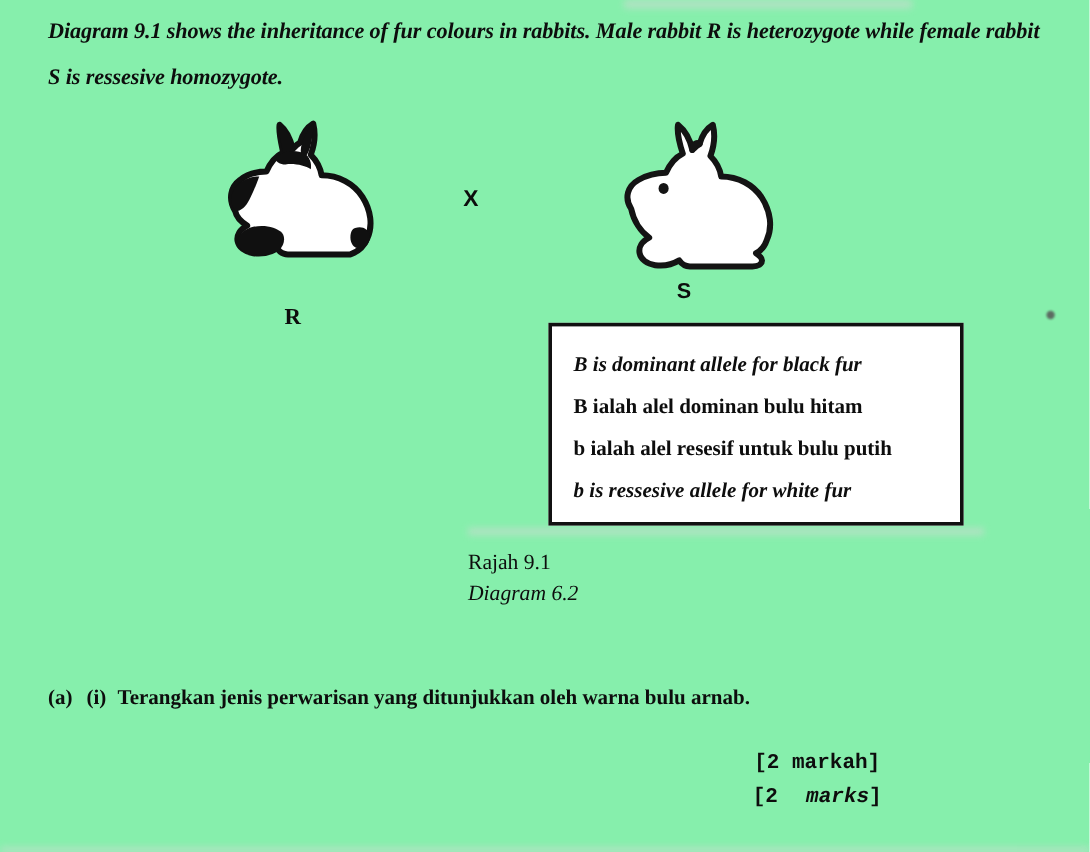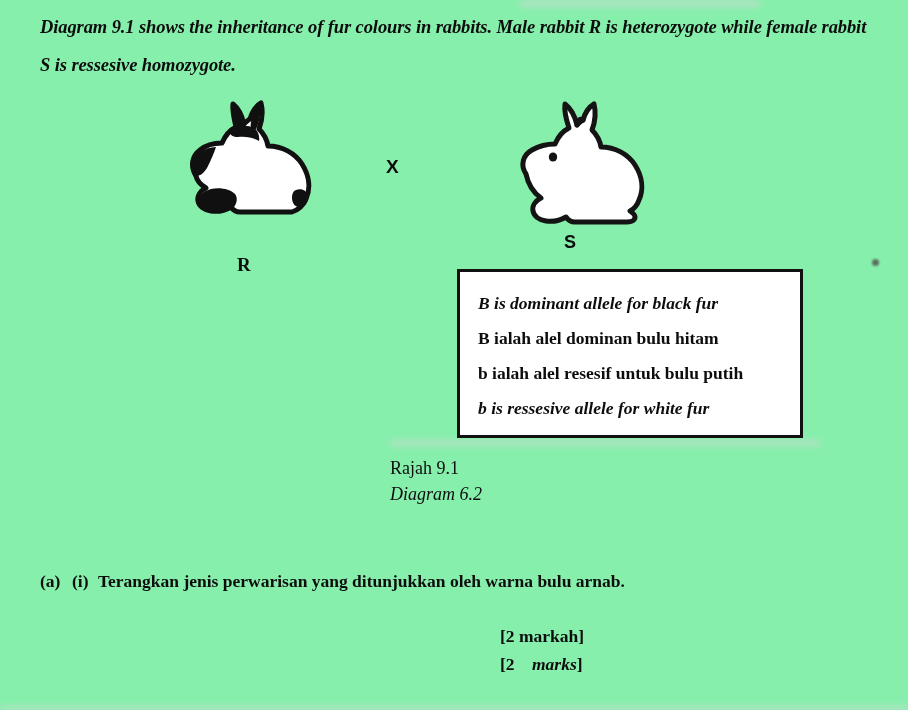--- a/index.html
+++ b/index.html
@@ -120,21 +120,22 @@
     white-space: nowrap;
   }
   .q-label-a { display: inline-block; width: 32px; }
   .q-label-i { display: inline-block; width: 26px; }
 
   
   #marks {
     left: 500px;
     top: 622px;
     width: 362px;
-    text-align: left;
+    text-align: center;
+    font-family: Liberation Mono, monospace;
   }
   .mark-line { font-size: 17.5px; font-weight: bold; line-height: 28px; }
   .mark-line .ital { font-style: italic; margin-left: 13px; }
 </style>
 </head>
 <body>
 
 <div id="page">
 
   <div class="smudge" style="left:520px;top:0px;width:240px;height:7px;"></div>

